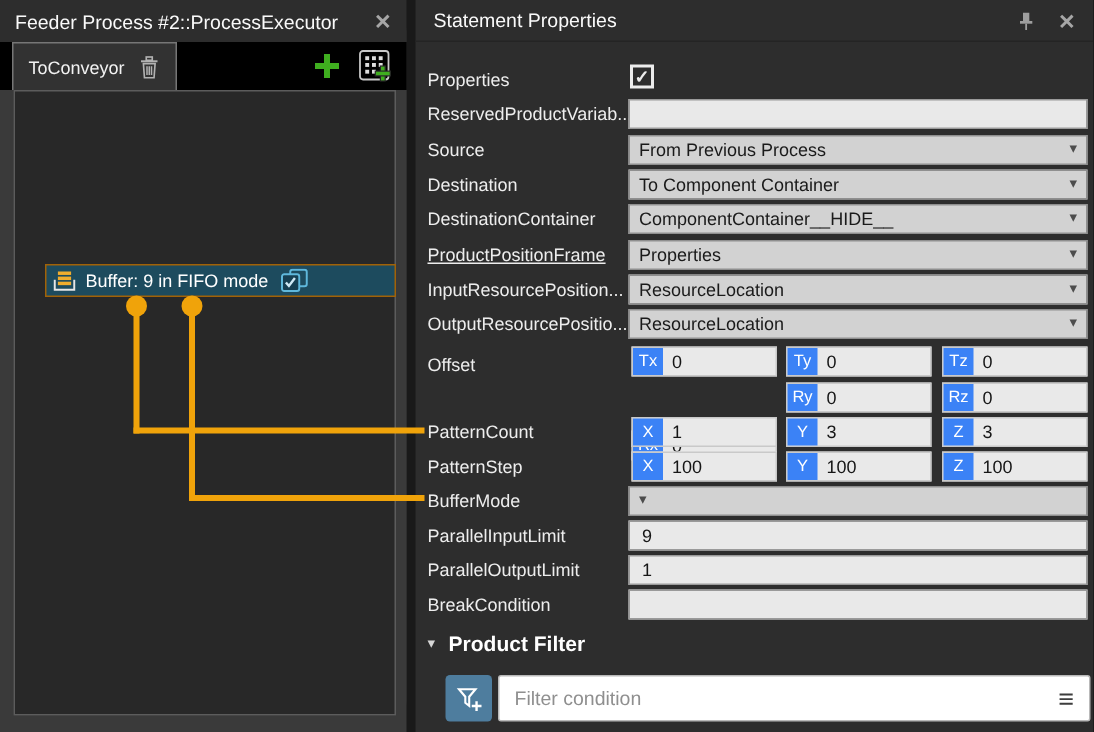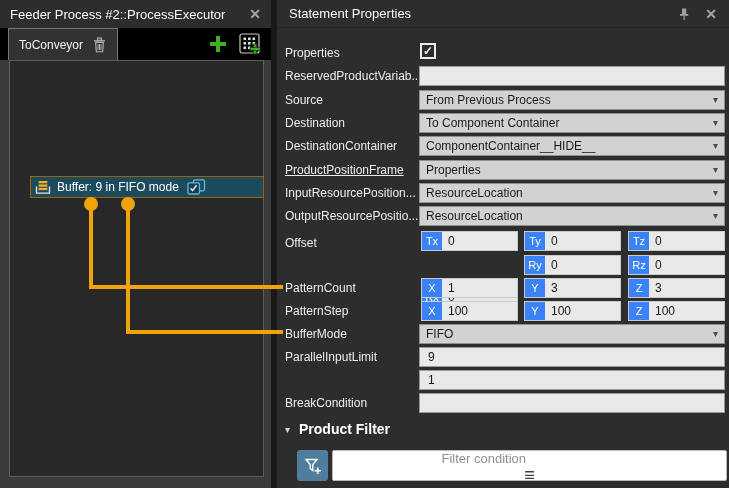--- a/index.html
+++ b/index.html
@@ -49,21 +49,21 @@
     font-family:"Liberation Sans", sans-serif; font-size:12px; color:#161616; padding:0 0 0 6px; }
   .checkbox { position:absolute; left:143px; top:43px; width:16px; height:16px;
     border:2px solid #ececec; background:#2d2d2d; display:flex; align-items:center; justify-content:center; cursor:default; }
   .checkbox .mark { color:#ececec; font-size:12px; font-weight:bold; line-height:1; margin-top:-1px; }
   .section-hdr { position:absolute; left:8px; top:421px; display:flex; align-items:center; gap:9px; cursor:default; }
   .section-caret { color:#d6d6d6; font-size:10px; }
   .section-title { color:#ffffff; font-size:14px; font-weight:600; }
   .filter-btn { position:absolute; left:20px; top:450px; width:31px; height:31px; background:#4E7D9E;
     border-radius:3px; display:flex; align-items:center; justify-content:center; cursor:default; }
   .filter-input-wrap { position:absolute; left:55px; top:450px; width:395px; height:31px; background:#ffffff;
-    border:1px solid #b9b9b9; border-radius:2px; display:flex; align-items:center; padding:0 10px;flex-direction:column; }
+    border:1px solid #b9b9b9; border-radius:2px; display:flex; align-items:center; padding:0 10px; }
   .filter-input-wrap input { flex:1; border:none; outline:none; background:transparent;
     font-family:"Liberation Sans", sans-serif; font-size:13px; color:#222; }
   .filter-input-wrap input::placeholder { color:#8f8f8f; }
   .menu-glyph { color:#3d3d3d; font-size:18px; line-height:1; }
   .plus-glyph { display:flex; }
 </style>
 </head>
 <body>
 
 <div id="app">
@@ -253,29 +253,29 @@
       <span class="chip">Y</span>
       <input value="100" style="">
     </div>
     <div class="triple" style="top:301px; left:351px;">
       <span class="chip">Z</span>
       <input value="100" style="">
     </div>
 
     <div class="prop-label" style="top:324px;">BufferMode</div>
     <div class="dropdown" style="top:324px;">
-      <span class="dd-text">FIFO</span>
       <span class="dd-arrow">▾</span>
     </div>
 
     <div class="prop-label" style="top:347px;">ParallelInputLimit</div>
     <div class="field" style="top:347px;">
       <input value="9" style="">
     </div>
 
+    <div class="prop-label" style="top:370px;">ParallelOutputLimit</div>
     <div class="field" style="top:370px;">
       <input value="1" style="">
     </div>
 
     <div class="prop-label" style="top:393px;">BreakCondition</div>
     <div class="field" style="top:393px;">
       <input value="" style="">
     </div>
 
     <div class="section-hdr">

